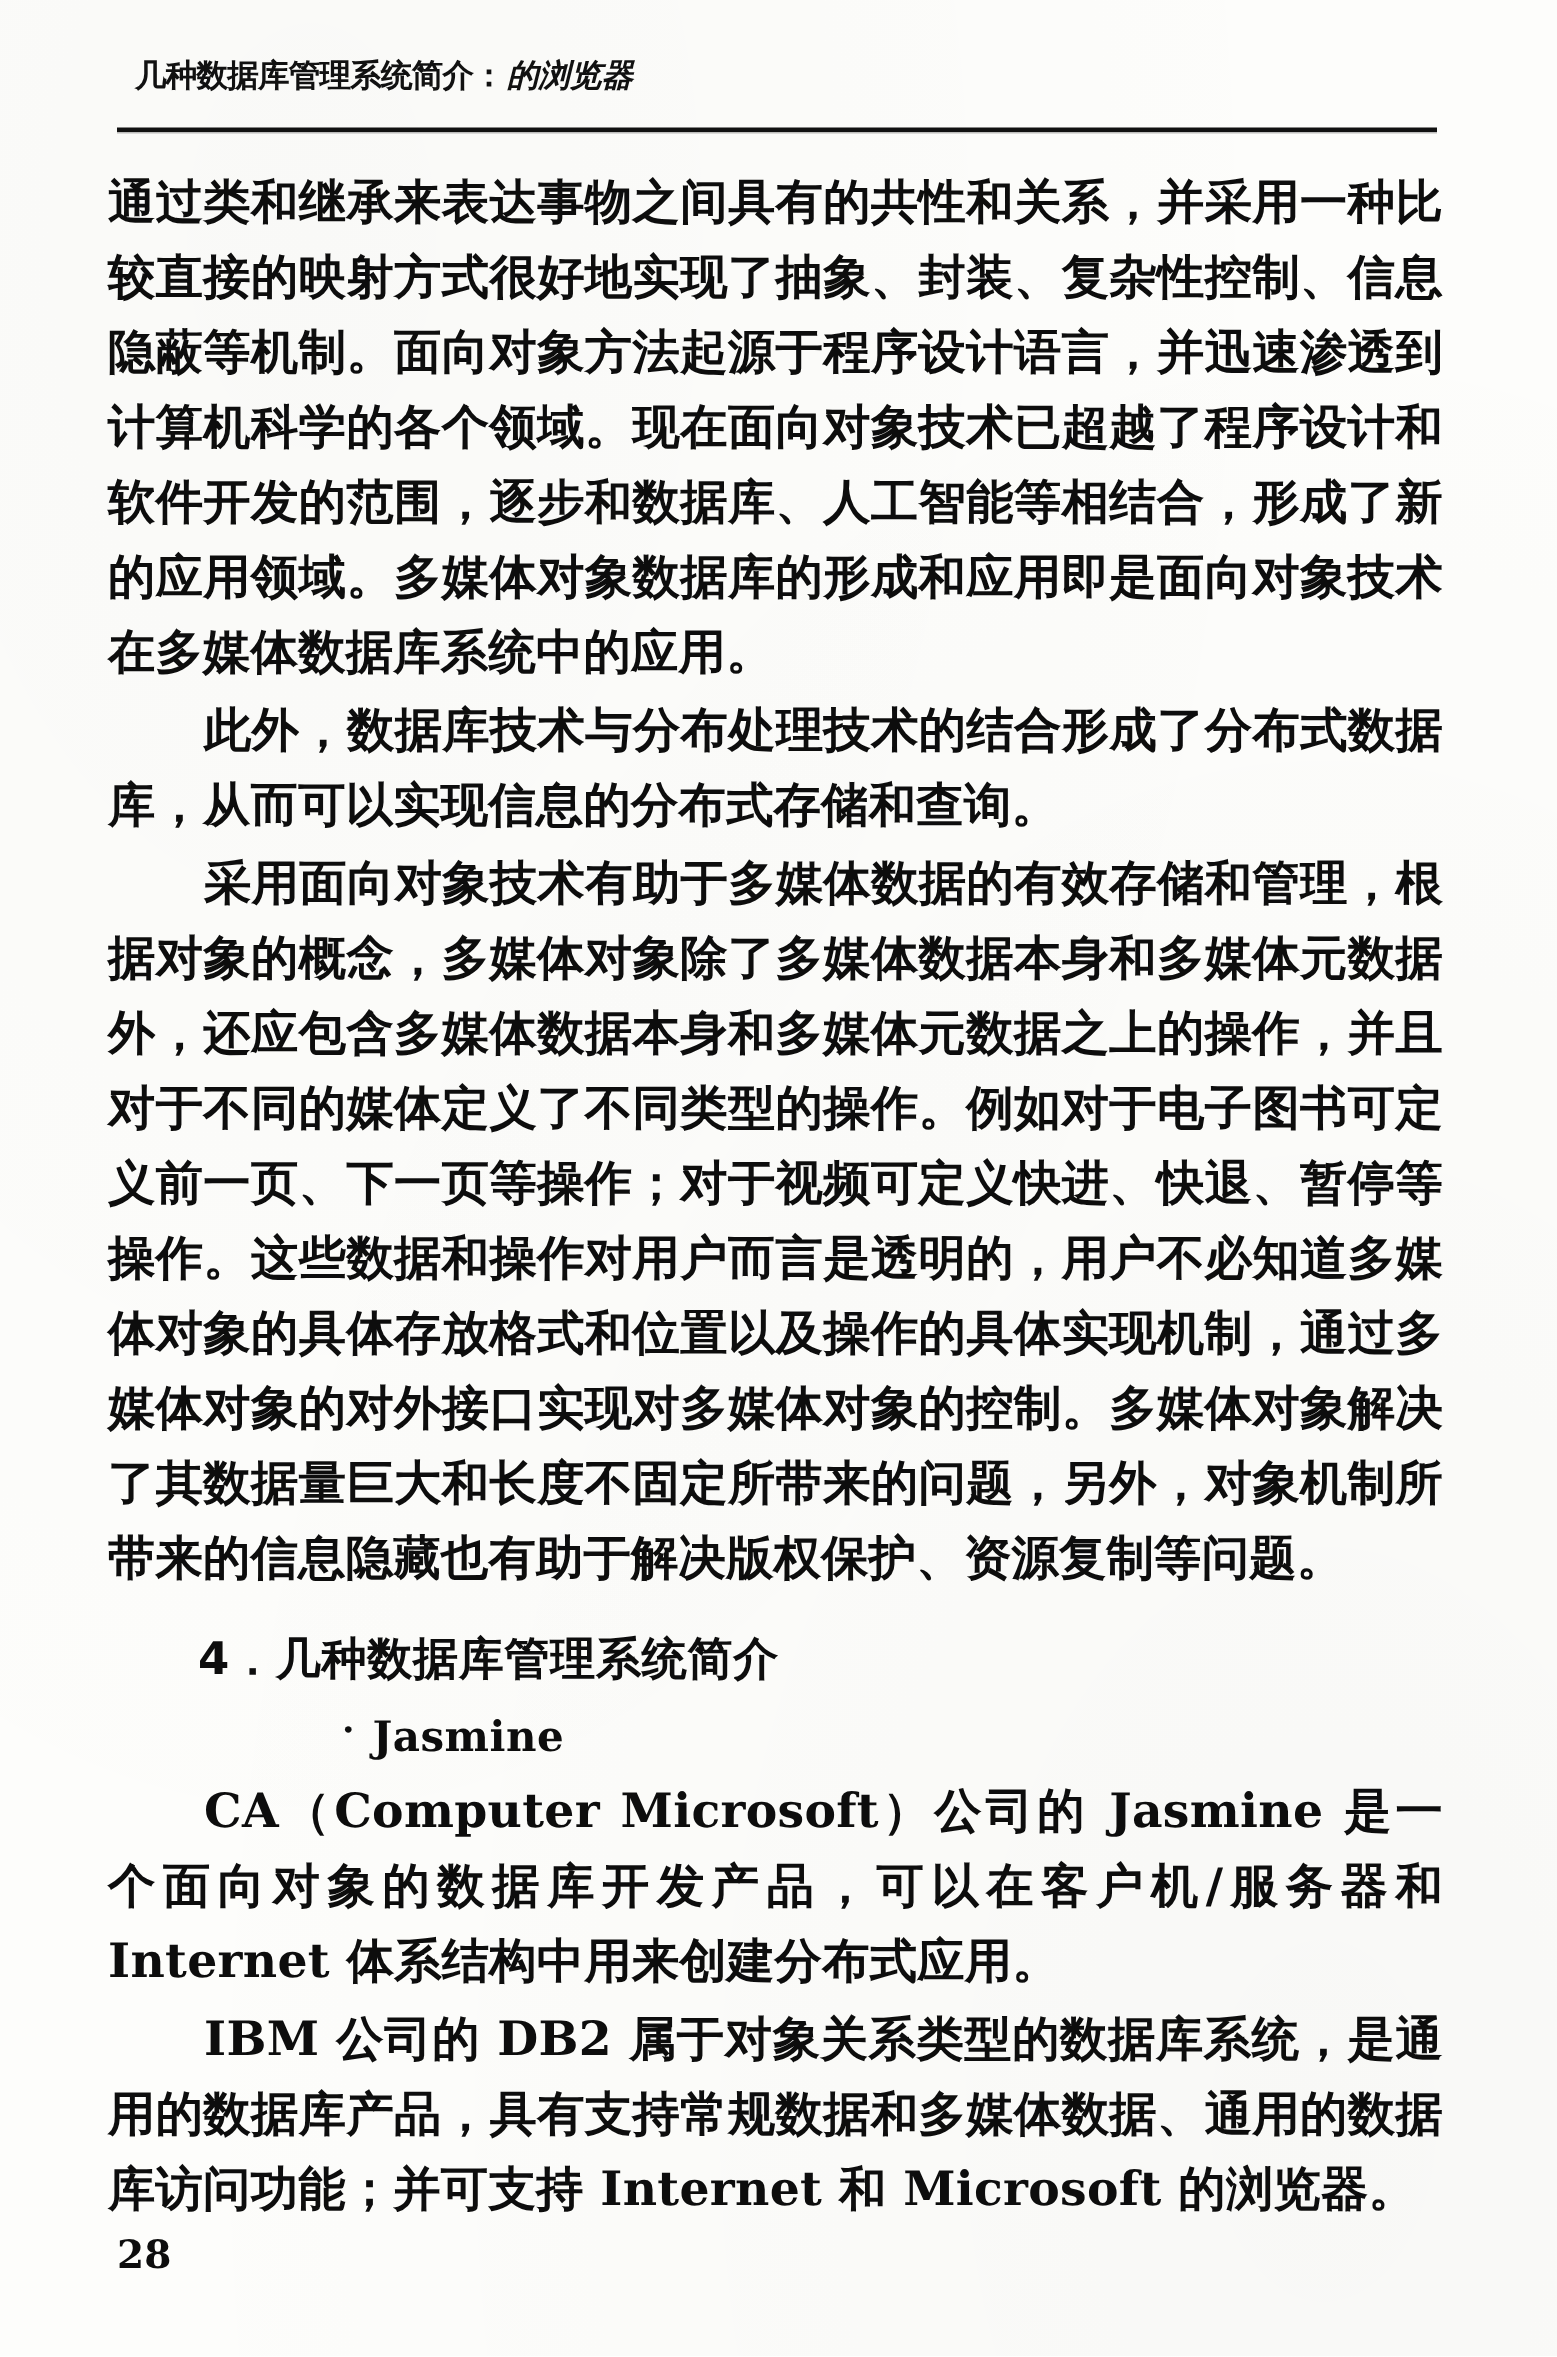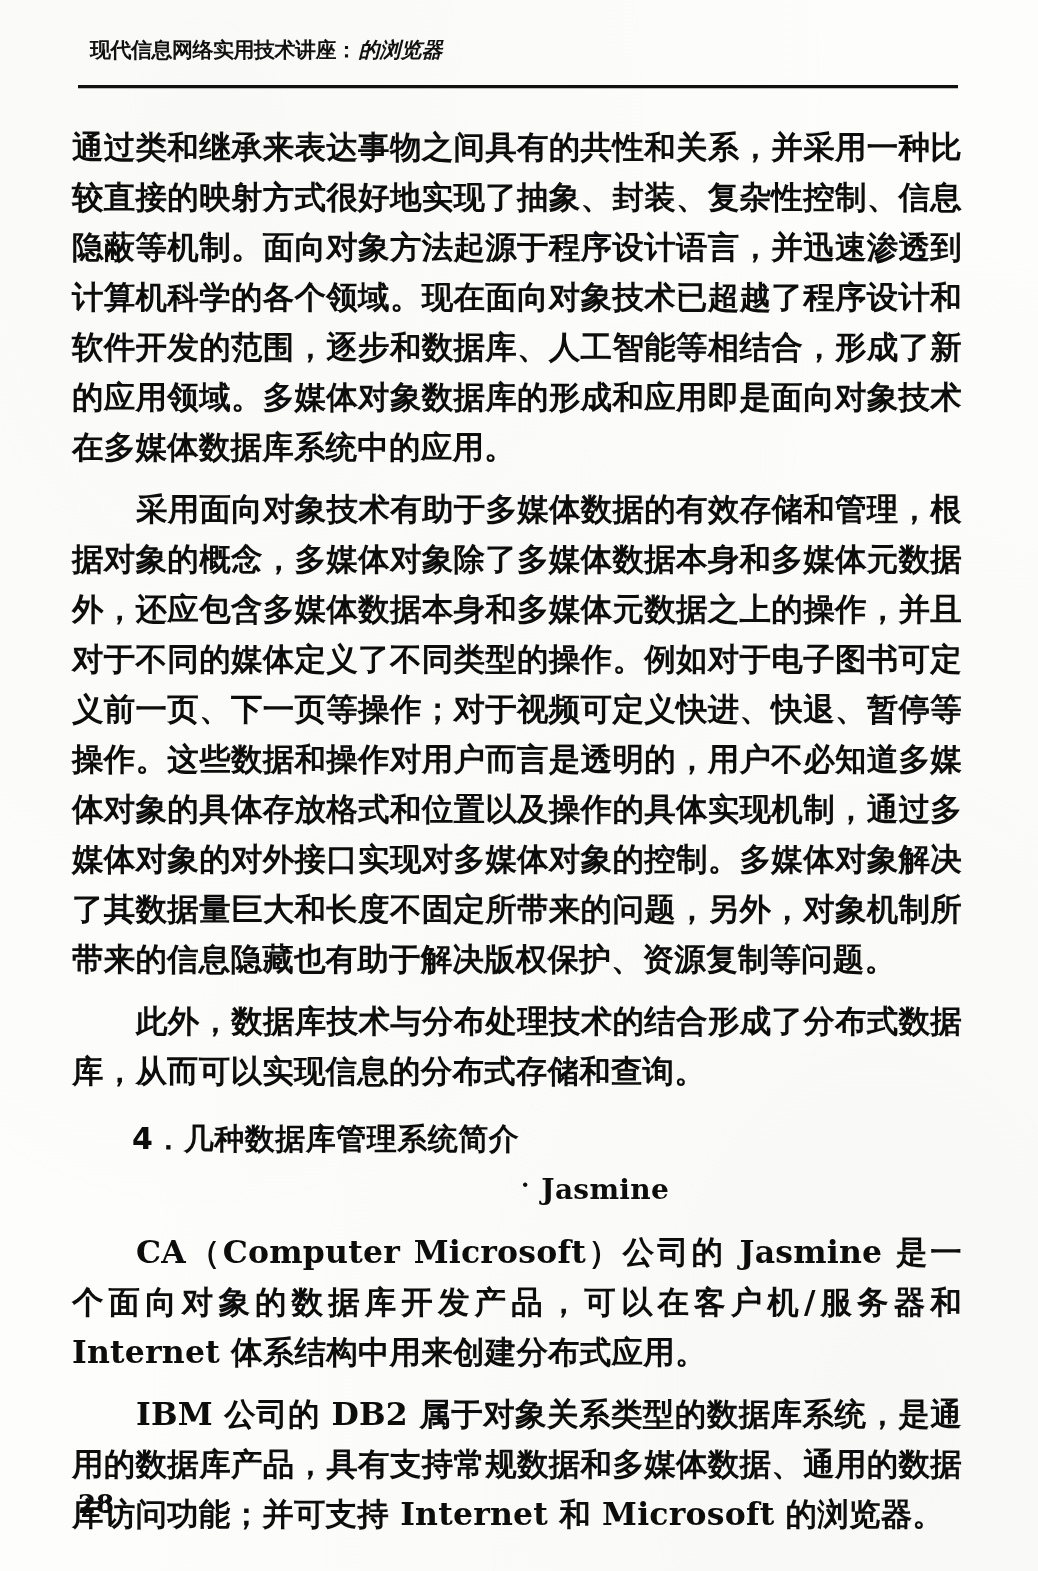--- a/index.html
+++ b/index.html
@@ -67,21 +67,21 @@
   }
 
   .body {
     position: absolute;
     top: 110px;
     left: 72px;
     width: 890px;
   }
 
   p {
-    margin: 12px 0 2px 0;
+    margin: 0 0 2px 0;
     font-size: 31.5px;
     line-height: 50px;
     font-weight: 700;
     text-align: justify;
     text-justify: inter-ideograph;
     letter-spacing: 0.2px;
     font-family: "DejaVu Serif", "Liberation Serif", serif;
   }
   p.indent {
     text-indent: 64px;
@@ -95,21 +95,20 @@
     font-family: "DejaVu Sans", "Liberation Sans", sans-serif;
     letter-spacing: 0.5px;
   }
   .bullet-line {
     margin: 0;
     font-size: 28px;
     line-height: 48px;
     font-weight: 700;
     text-indent: 78px;
     font-family: "DejaVu Serif", "Liberation Serif", serif;
-    text-align: center;
   }
   .bullet-dot {
     display: inline-block;
     transform: translateY(-6px);
     margin-right: 12px;
     font-size: 24px;
   }
   .lat {
     font-family: "DejaVu Serif", "Liberation Serif", serif;
     font-weight: 700;
@@ -126,32 +125,32 @@
     text-align: right;
   }
 </style>
 </head>
 <body>
 
 <div class="page">
 
   <div class="header">
     <div class="header-text">
-      <span>现代信息网络实用技术讲座</span><span>：</span><span class="em">的浏览器</span>
+      <span>几种数据库管理系统简介</span><span>：</span><span class="em">的浏览器</span>
     </div>
   </div>
   <div class="header-rule"></div>
 
   <div class="body">
 
     <p>通过类和继承来表达事物之间具有的共性和关系，并采用一种比较直接的映射方式很好地实现了抽象、封装、复杂性控制、信息隐蔽等机制。面向对象方法起源于程序设计语言，并迅速渗透到计算机科学的各个领域。现在面向对象技术已超越了程序设计和软件开发的范围，逐步和数据库、人工智能等相结合，形成了新的应用领域。多媒体对象数据库的形成和应用即是面向对象技术在多媒体数据库系统中的应用。</p>
 
+    <p class="indent">此外，数据库技术与分布处理技术的结合形成了分布式数据库，从而可以实现信息的分布式存储和查询。</p>
+
     <p class="indent">采用面向对象技术有助于多媒体数据的有效存储和管理，根据对象的概念，多媒体对象除了多媒体数据本身和多媒体元数据外，还应包含多媒体数据本身和多媒体元数据之上的操作，并且对于不同的媒体定义了不同类型的操作。例如对于电子图书可定义前一页、下一页等操作；对于视频可定义快进、快退、暂停等操作。这些数据和操作对用户而言是透明的，用户不必知道多媒体对象的具体存放格式和位置以及操作的具体实现机制，通过多媒体对象的对外接口实现对多媒体对象的控制。多媒体对象解决了其数据量巨大和长度不固定所带来的问题，另外，对象机制所带来的信息隐藏也有助于解决版权保护、资源复制等问题。</p>
-
-    <p class="indent">此外，数据库技术与分布处理技术的结合形成了分布式数据库，从而可以实现信息的分布式存储和查询。</p>
 
     <div class="section-title">4．几种数据库管理系统简介</div>
 
     <div class="bullet-line">
       <span class="bullet-dot">·</span><span class="lat">Jasmine</span>
     </div>
 
     <p class="indent">CA（Computer Microsoft）公司的 Jasmine 是一个面向对象的数据库开发产品，可以在客户机/服务器和 Internet 体系结构中用来创建分布式应用。</p>
 
 

